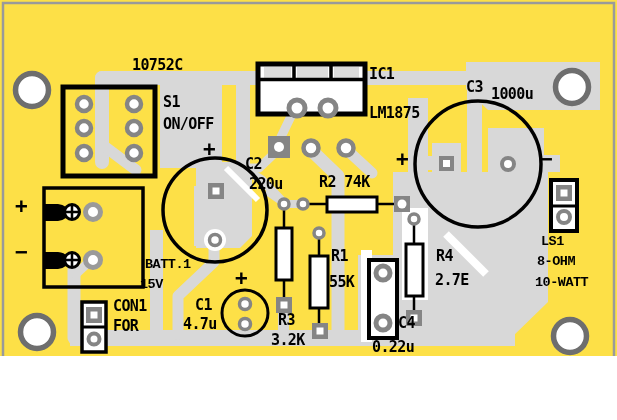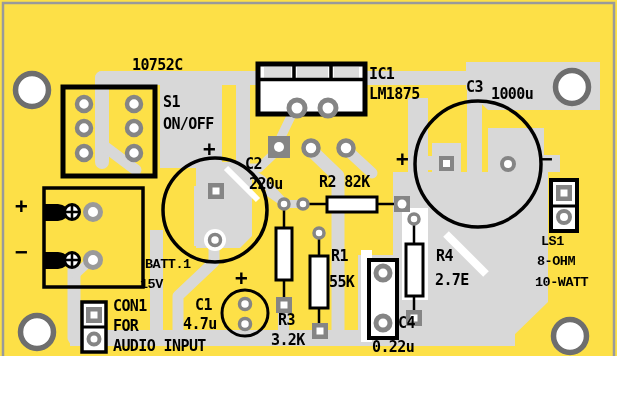--- a/index.html
+++ b/index.html
@@ -194,32 +194,32 @@
 
   <rect x="3" y="3" width="611" height="414" fill="none" stroke="#9a9a9a" stroke-width="2.5"></rect>
 </svg>
 
   <div class="lbl" style="left:132px;top:58px">10752C</div>
 
   <div class="lbl" style="left:163px;top:95px">S1</div>
   <div class="lbl" style="left:163px;top:117px">ON/OFF</div>
 
   <div class="lbl" style="left:369px;top:67px">IC1</div>
-  <div class="lbl" style="left:369px;top:87px">LM1875</div>
+  <div class="lbl" style="left:369px;top:106px">LM1875</div>
 
   <div class="lbl sign" style="left:203px;top:139px">+</div>
   <div class="lbl" style="left:245px;top:157px">C2</div>
   <div class="lbl" style="left:249px;top:177px">220u</div>
 
   <div class="lbl sign" style="left:396px;top:149px">+</div>
   <div class="lbl sign" style="left:540px;top:149px">−</div>
   <div class="lbl" style="left:466px;top:80px">C3</div>
   <div class="lbl" style="left:491px;top:87px">1000u</div>
 
-  <div class="lbl" style="left:319px;top:175px">R2 82K</div>
+  <div class="lbl" style="left:319px;top:175px">R2 74K</div>
 
   <div class="lbl" style="left:331px;top:249px">R1</div>
   <div class="lbl" style="left:329px;top:275px">55K</div>
 
   <div class="lbl" style="left:278px;top:313px">R3</div>
   <div class="lbl" style="left:271px;top:333px">3.2K</div>
 
   <div class="lbl" style="left:436px;top:249px">R4</div>
   <div class="lbl" style="left:435px;top:273px">2.7E</div>
 
@@ -230,19 +230,18 @@
   <div class="lbl" style="left:195px;top:298px">C1</div>
   <div class="lbl" style="left:183px;top:317px">4.7u</div>
 
   <div class="lbl sign" style="left:15px;top:196px">+</div>
   <div class="lbl sign" style="left:15px;top:242px">−</div>
   <div class="lbl sm" style="left:145px;top:258px">BATT.1</div>
   <div class="lbl sm" style="left:140px;top:278px">15V</div>
 
   <div class="lbl" style="left:113px;top:299px">CON1</div>
   <div class="lbl" style="left:113px;top:319px">FOR</div>
-  <div class="lbl" style="left:113px;top:339px">AUDIO INPUT</div>
 
   <div class="lbl sm" style="left:541px;top:235px">LS1</div>
   <div class="lbl sm" style="left:537px;top:255px">8-OHM</div>
   <div class="lbl sm" style="left:535px;top:276px">10-WATT</div>
 
 </div>
 
 </body></html>

